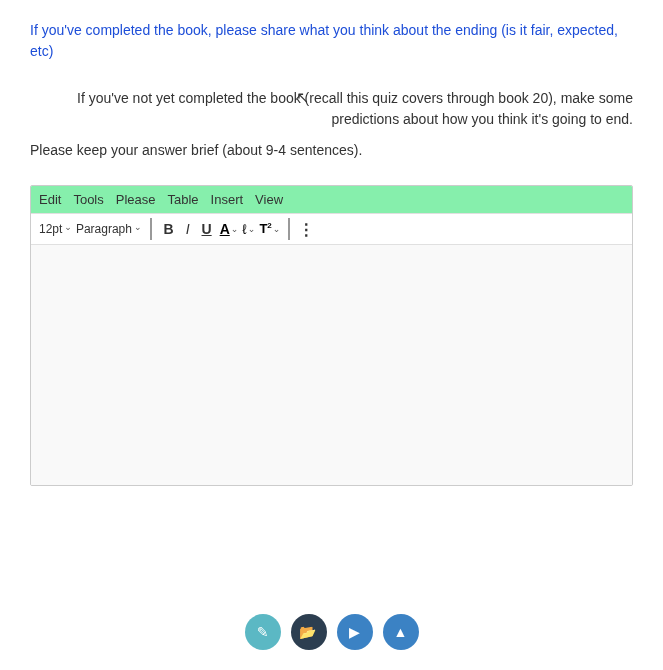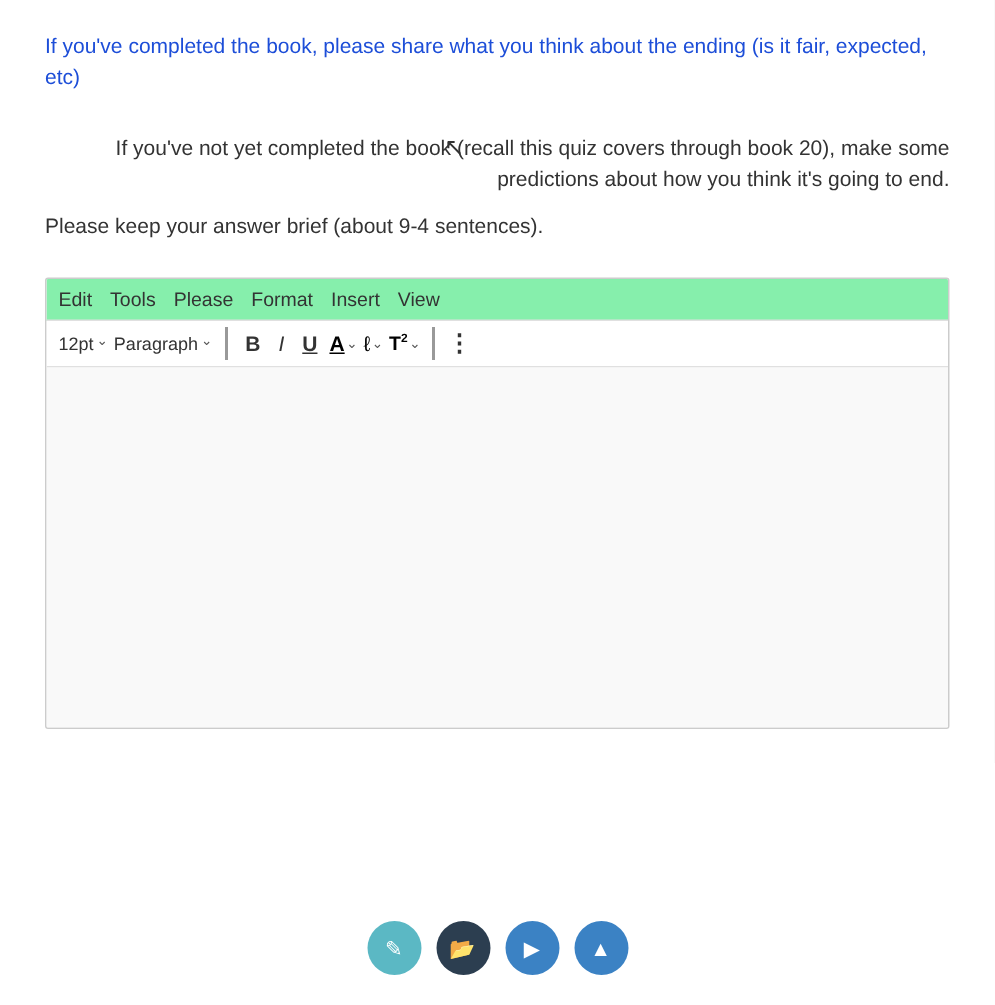--- a/index.html
+++ b/index.html
@@ -176,21 +176,21 @@
   <p class="question-text-2">If you've not yet completed the book (recall this quiz covers through book 20), make some predictions about how you think it's going to end.</p>
 
   <p class="question-text-3">Please keep your answer brief (about 9-4 sentences).</p>
 
   <div class="editor-container">
 
     <div class="menu-bar">
       <span class="menu-item">Edit</span>
       <span class="menu-item">Tools</span>
       <span class="menu-item">Please</span>
-      <span class="menu-item">Format</span>
+      <span class="menu-item">Table</span>
       <span class="menu-item">Insert</span>
       <span class="menu-item">View</span>
     </div>
 
     <div class="toolbar">
 
       <div class="toolbar-select">
         <span class="toolbar-select-text">12pt</span>
         <span class="chevron">⌄</span>
       </div>

